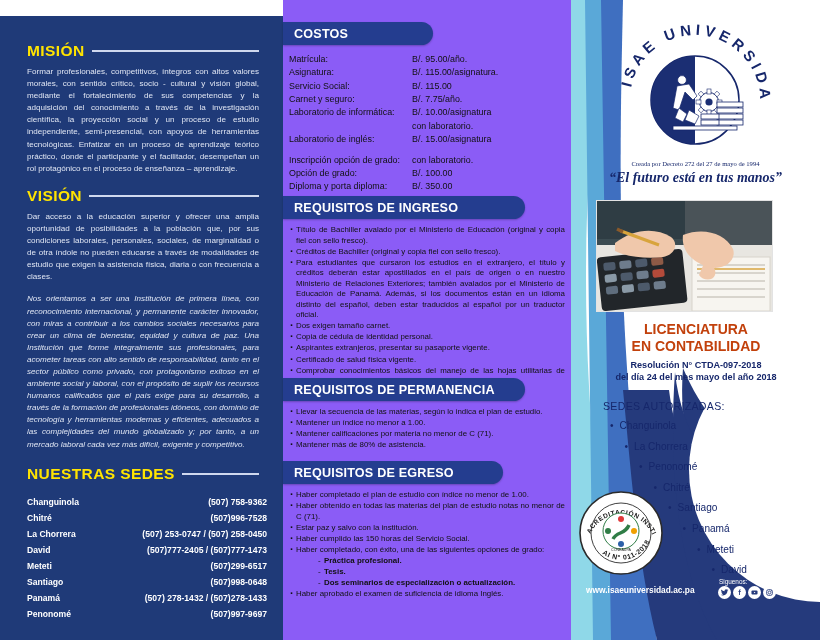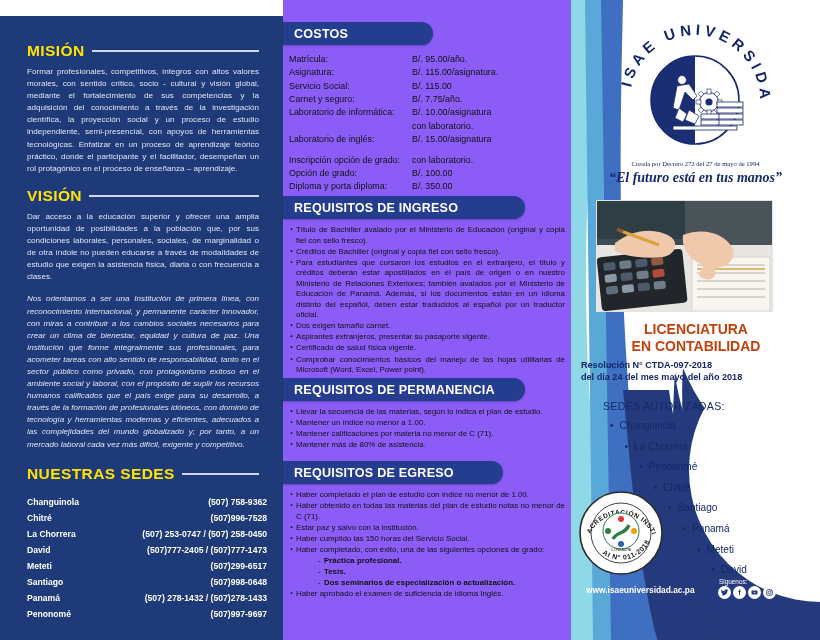--- a/index.html
+++ b/index.html
@@ -52,21 +52,21 @@
   .logo-wrap{position:absolute;left:34px;top:18px;width:180px;height:138px;}
   .creada{position:absolute;left:0;top:160px;width:249px;text-align:center;color:#16276b;font-size:6.6px;
           font-family:"Liberation Serif",serif;}
   .lema{position:absolute;left:0;top:170px;width:249px;text-align:center;color:#16276b;font-size:14px;
         font-family:"Liberation Serif",serif;font-weight:bold;font-style:italic;}
 
   .photo{position:absolute;left:25px;top:200px;width:175px;height:110px;border:1px solid #e3e3e3;overflow:hidden;background:#cfd4d8;}
 
   .deg-title{position:absolute;left:10px;top:321px;width:230px;text-align:center;color:#c2410c;font-size:14px;
              font-weight:bold;line-height:17px;}
-  .deg-res{position:absolute;left:10px;top:360px;width:230px;text-align:left;color:#16276b;font-size:9.1px;
+  .deg-res{position:absolute;left:10px;top:360px;width:230px;text-align:center;color:#16276b;font-size:9.1px;
            font-weight:bold;line-height:11.6px;}
 
   .sedes-aut{position:absolute;left:32px;top:400px;color:#16276b;font-size:10.6px;letter-spacing:.3px;}
   .sede-item{position:absolute;color:#16276b;font-size:10.1px;white-space:nowrap;}
   .sede-item b{font-weight:normal;margin-right:6px;}
 
   .seal{position:absolute;left:8px;top:491px;width:84px;height:84px;}
 
   .site{position:absolute;left:15px;top:585px;color:#ffffff;font-size:8.4px;font-weight:bold;}
   .sig-lbl{position:absolute;left:148px;top:578px;color:#ffffff;font-size:6.4px;}
@@ -200,20 +200,21 @@
 
     <div class="mid-sec" style="top:196px">
       <div class="pill w3">
         <span>REQUISITOS DE INGRESO</span>
       </div>
       <ul class="bullets" id="ingreso-list">
           <li>Título de Bachiller avalado por el Ministerio de Educación (original y copia fiel con sello fresco).</li>
           <li>Créditos de Bachiller (original y copia fiel con sello fresco).</li>
           <li>Para estudiantes que cursaron los estudios en el extranjero, el título y créditos deberán estar apostillados en el país de origen o en nuestro Ministerio de Relaciones Exteriores; también avalados por el Ministerio de Educación de Panamá. Además, si los documentos están en un idioma distinto del español, deben estar traducidos al español por un traductor oficial.</li>
           <li>Dos exigen tamaño carnet.</li>
+          <li>Copia de cédula de identidad personal.</li>
           <li>Aspirantes extranjeros, presentar su pasaporte vigente.</li>
           <li>Certificado de salud física vigente.</li>
           <li>Comprobar conocimientos básicos del manejo de las hojas utilitarias de Microsoft (Word, Excel, Power point).</li>
         </ul>
     </div>
 
     <div class="mid-sec" style="top:378px">
       <div class="pill w3">
         <span>REQUISITOS DE PERMANENCIA</span>
       </div>

